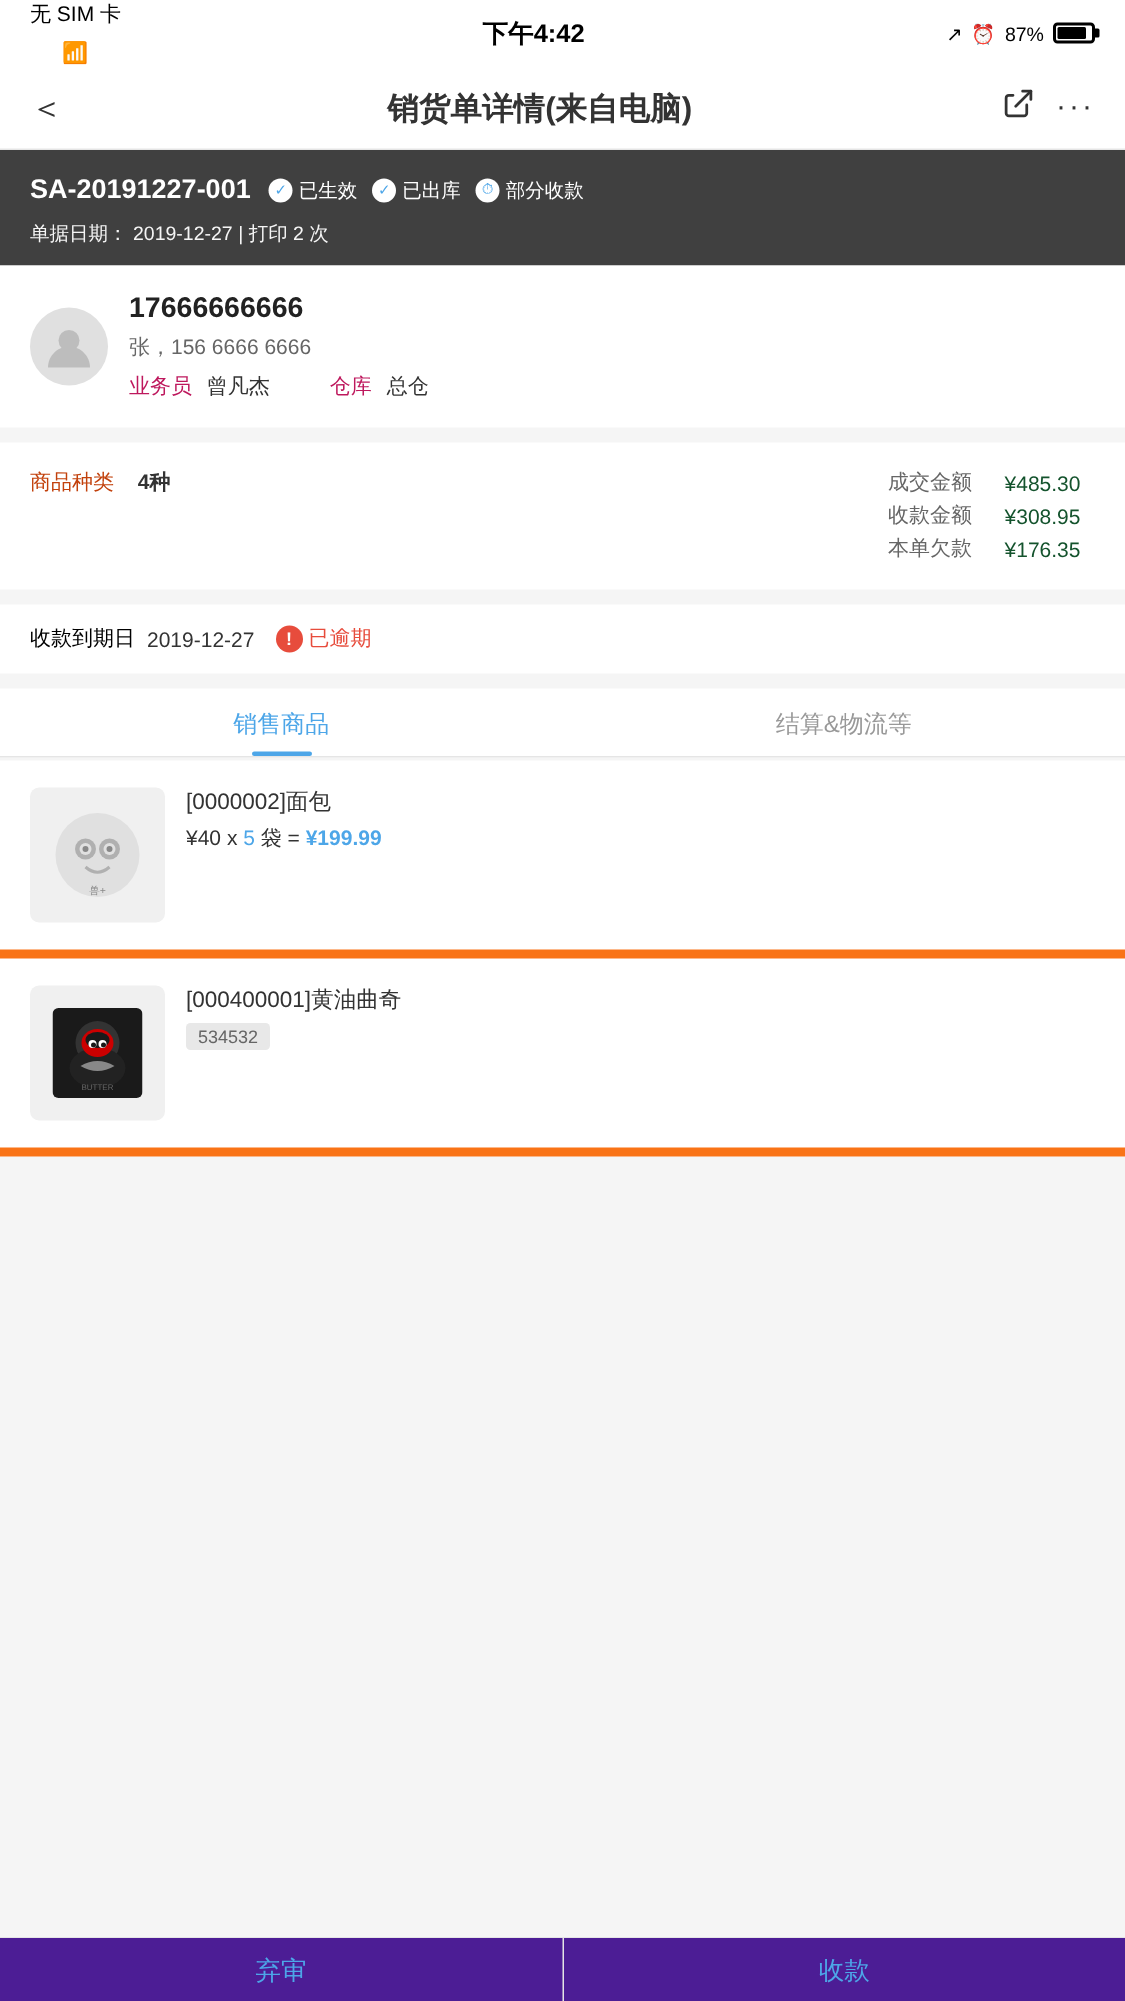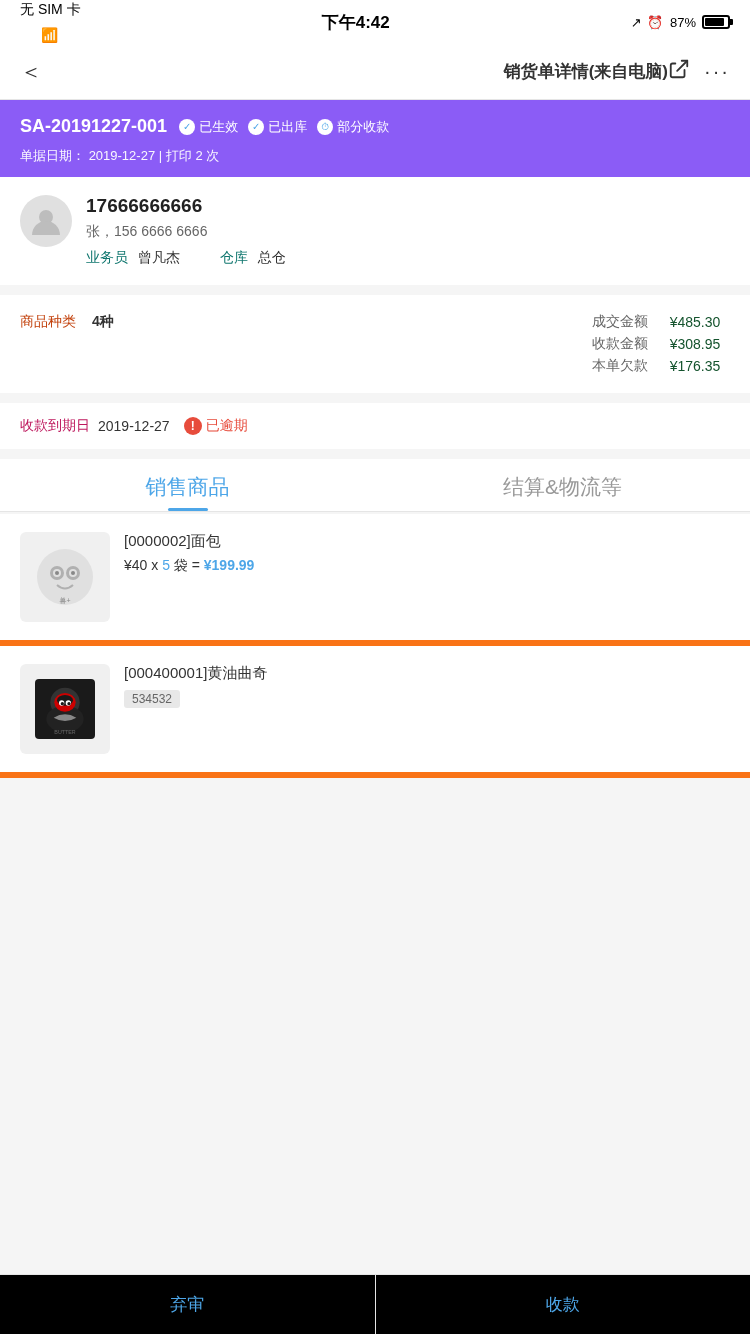--- a/index.html
+++ b/index.html
@@ -65,39 +65,39 @@
       position: relative;
     }
     .nav-back {
       font-size: 22px;
       color: #333;
       cursor: pointer;
       padding-right: 10px;
     }
     .nav-title {
       flex: 1;
-      text-align: right;
-      font-size: 17px;
+      text-align: center;
+      font-size: 21px;
       font-weight: 600;
       color: #333;
     }
     .nav-actions {
       display: flex;
       align-items: center;
       gap: 14px;
     }
     .nav-icon {
       font-size: 20px;
       color: #333;
       cursor: pointer;
     }
 
     
     .header-banner {
-      background: #8b5cf6;
+      background: #404040;
       padding: 16px 20px 12px;
     }
     .banner-top {
       display: flex;
       align-items: center;
       gap: 12px;
       margin-bottom: 10px;
     }
     .banner-order-no {
       font-size: 18px;
@@ -133,21 +133,21 @@
       color: #fff;
       opacity: 0.95;
     }
 
     
     .customer-section {
       background: #fff;
       padding: 18px 20px;
       display: flex;
       gap: 14px;
-      align-items: flex-start;
+      align-items: center;
     }
     .customer-avatar {
       width: 52px;
       height: 52px;
       border-radius: 50%;
       background: #e0e0e0;
       display: flex;
       align-items: center;
       justify-content: center;
       flex-shrink: 0;
@@ -164,21 +164,21 @@
       font-size: 14px;
       color: #666;
       margin-bottom: 8px;
     }
     .customer-meta {
       display: flex;
       gap: 40px;
       font-size: 14px;
       color: #333;
     }
-    .meta-label { color: #0f766e; margin-right: 6px; }
+    .meta-label { color: #be185d; margin-right: 6px; }
 
     
     .summary-section {
       background: #fff;
       padding: 18px 20px;
       margin-top: 10px;
       display: flex;
       justify-content: space-between;
     }
     .summary-left { font-size: 14px; color: #333; }
@@ -204,21 +204,21 @@
     .due-section {
       background: #fff;
       padding: 14px 20px;
       margin-top: 10px;
       display: flex;
       align-items: center;
       gap: 8px;
       font-size: 14px;
       color: #333;
     }
-    .due-label { color: #be185d; }
+    .due-label { color: #000000; }
     .overdue-badge {
       display: flex;
       align-items: center;
       gap: 4px;
       margin-left: 6px;
     }
     .overdue-icon {
       width: 18px;
       height: 18px;
       background: #e74c3c;
@@ -236,21 +236,21 @@
     .tabs-section {
       background: #fff;
       margin-top: 10px;
       display: flex;
       border-bottom: 1px solid #e5e5e5;
     }
     .tab {
       flex: 1;
       text-align: center;
       padding: 14px 0 10px;
-      font-size: 21px;
+      font-size: 16px;
       cursor: pointer;
       position: relative;
       color: #999;
     }
     .tab.active {
       color: #4da6e8;
     }
     .tab.active::after {
       content: '';
       position: absolute;
@@ -308,22 +308,22 @@
     }
     .product-price .qty { color: #4da6e8; }
     .product-price .total { color: #4da6e8; font-weight: 700; }
 
     
     .bottom-actions {
       position: fixed;
       bottom: 0;
       left: 0;
       width: 750px;
-      height: 60px;
-      background: #000000;
+      height: 43px;
+      background: #4c1d95;
       border-top: 1px solid #e5e5e5;
       display: flex;
     }
     .action-btn {
       flex: 1;
       display: flex;
       align-items: center;
       justify-content: center;
       font-size: 17px;
       cursor: pointer;

